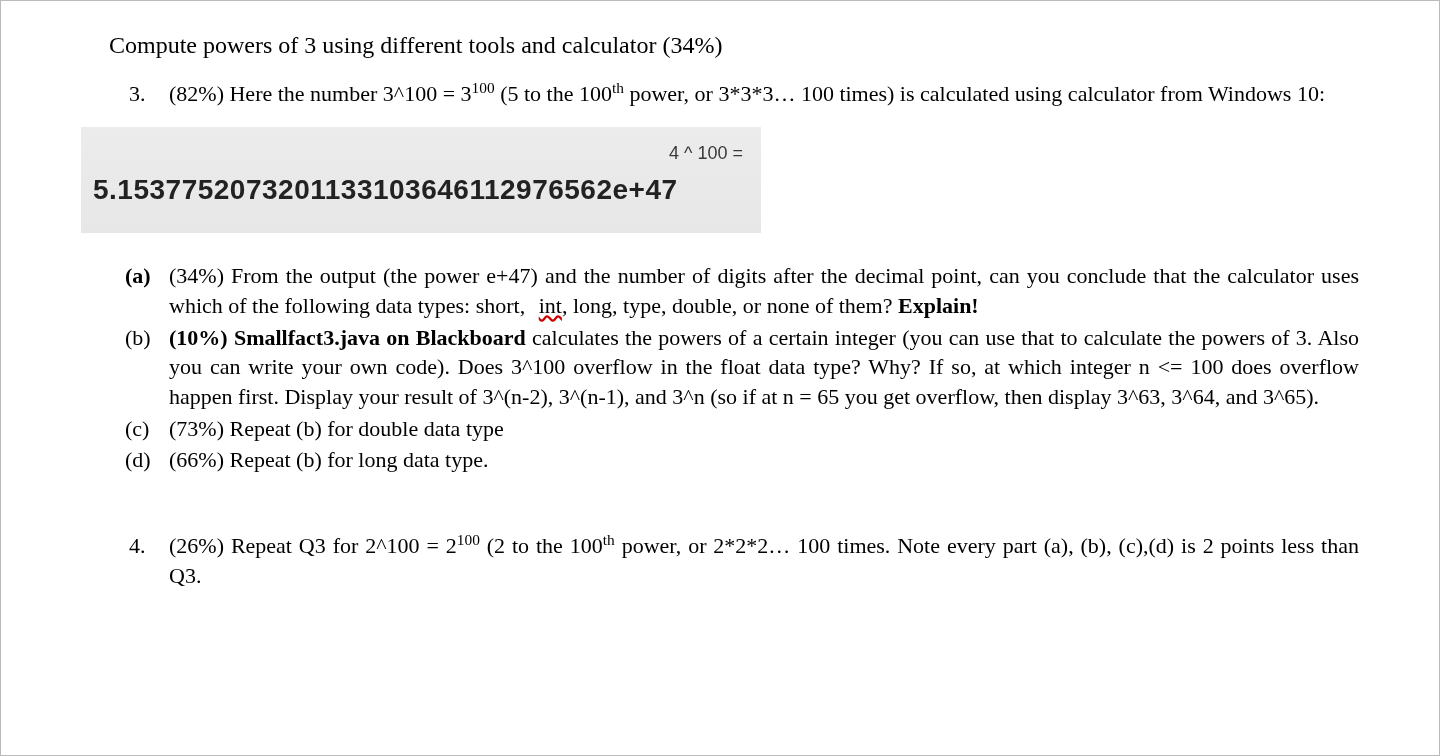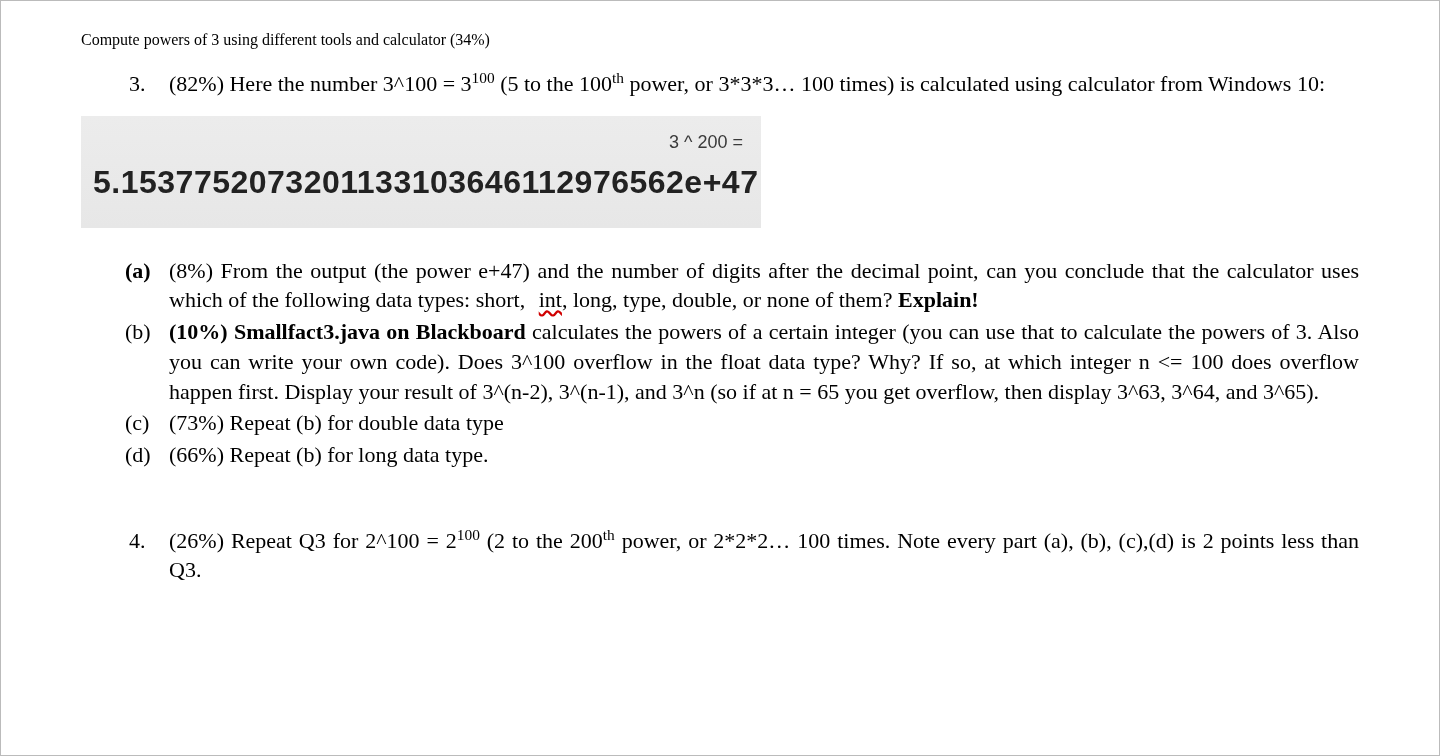--- a/index.html
+++ b/index.html
@@ -13,22 +13,23 @@
     }
     .page {
       background: #fff;
       border: 1px solid #bbb;
       padding: 28px 80px 40px 80px;
       max-width: 1440px;
       margin: 0;
       min-height: 756px;
     }
     .title {
-      font-size: 16px;
+      font-size: 24px;
       margin-bottom: 18px;
+      margin-left: 28px;
     }
     .q3 {
       margin-left: 48px;
       text-align: justify;
     }
     .q3-first {
       display: flex;
     }
     .q3-num {
       width: 40px;
@@ -47,21 +48,21 @@
       text-align: right;
       font-family: Arial, Helvetica, sans-serif;
       font-size: 18px;
       color: #3a3a3a;
       margin-right: 6px;
       margin-bottom: 6px;
     }
     .calc-result {
       font-family: Arial, Helvetica, sans-serif;
       font-weight: 600;
-      font-size: 32px;
+      font-size: 28px;
       color: #222;
       letter-spacing: 0.5px;
     }
     .subparts {
       margin-left: 44px;
       margin-top: 6px;
       text-align: justify;
     }
     .subpart {
       display: flex;
@@ -100,30 +101,30 @@
   <div class="q3">
     <div class="q3-first">
       <div class="q3-num">3.</div>
       <div class="q3-body">
         <span>(82%) Here the number 3^100 = 3</span><sup>100</sup><span>  (5 to the 100</span><sup>th</sup><span> power, or 3*3*3…  100 times) is calculated using calculator from Windows 10:</span>
       </div>
     </div>
   </div>
 
   <div class="calc">
-    <div class="calc-expr">3 ^ 200 =</div>
+    <div class="calc-expr">4 ^ 100 =</div>
     <div class="calc-result">5.1537752073201133103646112976562e+47</div>
   </div>
 
   <div class="subparts">
 
     <div class="subpart">
       <div class="sub-label"><b>(a)</b></div>
       <div class="sub-body">
-        <span>(8%) From the output (the power e+47) and the number of digits after the decimal point, can you conclude that the calculator uses which of the following data types: short, </span><span class="spellflag">int</span><span>, long, type, double, or none of them? </span><b>Explain!</b>
+        <span>(34%) From the output (the power e+47) and the number of digits after the decimal point, can you conclude that the calculator uses which of the following data types: short, </span><span class="spellflag">int</span><span>, long, type, double, or none of them? </span><b>Explain!</b>
       </div>
     </div>
 
     <div class="subpart">
       <div class="sub-label">(b)</div>
       <div class="sub-body">
         <b>(10%) Smallfact3.java on Blackboard</b><span> calculates the powers of a certain integer (you can use that to calculate the powers of 3. Also you can write your own code).  Does 3^100 overflow in the float data type? Why? If so, at which integer n &lt;= 100 does overflow happen first. Display your result of 3^(n-2), 3^(n-1), and 3^n (so if at n = 65 you get overflow, then display 3^63, 3^64, and 3^65).</span>
       </div>
     </div>
 
@@ -136,18 +137,18 @@
       <div class="sub-label">(d)</div>
       <div class="sub-body">(66%) Repeat (b) for long data type.</div>
     </div>
 
   </div>
 
   <div class="q4">
     <div class="q4-first">
       <div class="q3-num">4.</div>
       <div class="q3-body">
-        <span>(26%) Repeat Q3 for 2^100 = 2</span><sup>100</sup><span>  (2 to the 200</span><sup>th</sup><span> power, or 2*2*2…  100 times. Note every part (a), (b), (c),(d) is 2 points less than Q3.</span>
+        <span>(26%) Repeat Q3 for 2^100 = 2</span><sup>100</sup><span>  (2 to the 100</span><sup>th</sup><span> power, or 2*2*2…  100 times. Note every part (a), (b), (c),(d) is 2 points less than Q3.</span>
       </div>
     </div>
   </div>
 
 </div>
 
 </body></html>

